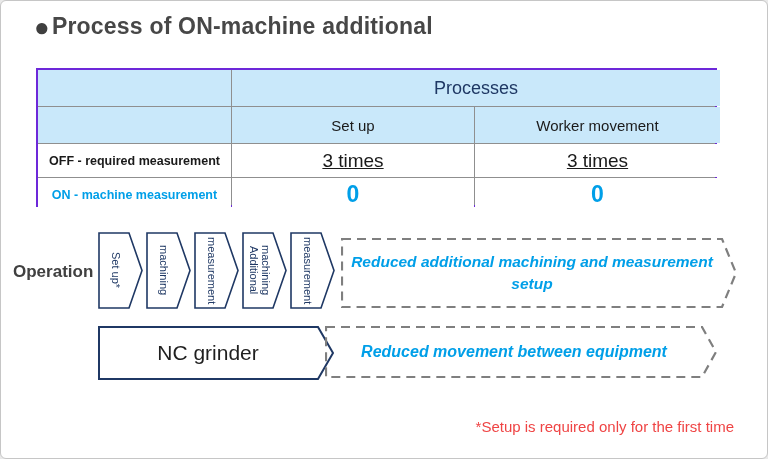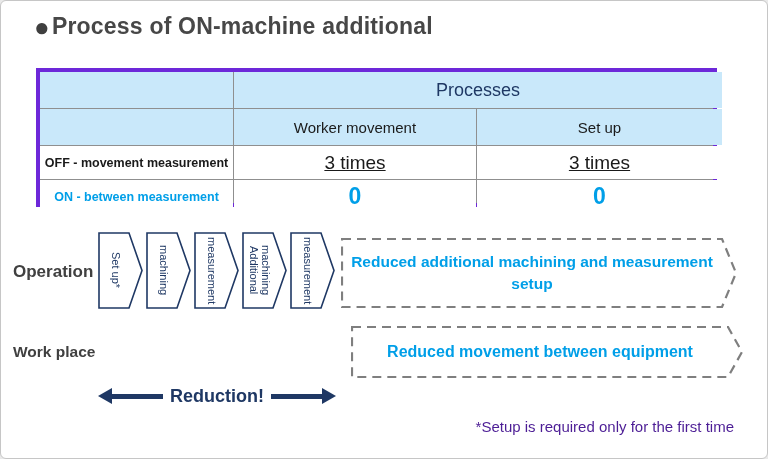--- a/index.html
+++ b/index.html
@@ -24,21 +24,21 @@
     letter-spacing: 0.2px;
   }
   .title .bullet { font-size: 26px; line-height: 1; margin-right: 2px; color: #3f3f3f; }
   
   .proc-table {
     position: absolute; left: 35px; top: 67px;
     width: 681px; height: 139px;
     display: grid;
     grid-template-columns: 193px 242px 245px;
     grid-template-rows: 36px 36px 33px 33px;
-    border: 4px solid #6d28d9;
+    border: 2px solid #6d28d9;
     background: #8f8f8f;
     gap: 1px;
   }
   .cell {
     background: #fff;
     display: flex; align-items: center; justify-content: center;
     overflow: hidden;
   }
   .cell.head { background: #c9e8fa; }
   .cell.span2 { grid-column: 2 / 4; }
@@ -62,30 +62,30 @@
   .chev svg { position: absolute; left: 0; top: 0; }
   .chev-label {
     position: absolute; left: 1px; top: 2px; width: 33px; height: 73px;
     display: flex; align-items: center; justify-content: center;
   }
   .chev-label span {
     writing-mode: vertical-lr;
     font-size: 11px; line-height: 1.15; color: #1f3864;
     text-align: center; max-height: 71px;
   }
-  .dash-box { position: absolute; }
+  .dash-box { position: absolute; font-style: italic; }
   .dash-box .txt {
     position: absolute; left: 8px; right: 22px; top: 0; bottom: 0;
     display: flex; align-items: center; justify-content: center;
     text-align: center;
     color: #009fe8; font-weight: bold; line-height: 1.45;
   }
   .dash-op  { left: 340px; top: 237px; width: 396px; height: 70px; }
   .dash-op .txt { font-size: 15.5px; }
-  .dash-wp  { left: 350px; top: 325px; width: 392px; height: 52px; }
+  .dash-wp  { left: 324px; top: 325px; width: 392px; height: 52px; }
   .dash-wp .txt { font-size: 16px; }
   .nc-chev { position: absolute; left: 97px; top: 325px; width: 236px; height: 54px; }
   .nc-chev .txt {
     position: absolute; left: 0; right: 16px; top: 0; bottom: 0;
     display: flex; align-items: center; justify-content: center;
     font-size: 21px; color: #1f1f1f;
   }
   
   .reduction {
     position: absolute; left: 97px; top: 381px; width: 238px; height: 28px;
@@ -95,59 +95,59 @@
   .arr-head { width: 0; height: 0; border-top: 8px solid transparent; border-bottom: 8px solid transparent; }
   .arr-head.left  { border-right: 14px solid #1f3864; }
   .arr-head.right { border-left: 14px solid #1f3864; }
   .reduction .txt {
     margin: 0 7px; color: #1f3864; font-weight: bold; font-size: 18px;
     white-space: nowrap;
   }
   
   .footnote {
     position: absolute; right: 33px; top: 417px;
-    color: #4c1d95; font-size: 15px; font-weight: 500;
+    color: #ef4444; font-size: 15px; font-weight: 500;
   }
 </style>
 </head>
 <body>
 
 <div class="slide">
 
   <div class="title">
     <span class="bullet">●</span>
     <span>Process of ON-machine additional</span>
   </div>
 
   <div class="proc-table">
     <div class="cell head"></div>
     <div class="cell head span2">
       <span class="processes-label">Processes</span>
     </div>
 
     <div class="cell head"></div>
     <div class="cell head">
+      <span class="col-label">Set up</span>
+    </div>
+    <div class="cell head">
       <span class="col-label">Worker movement</span>
     </div>
-    <div class="cell head">
-      <span class="col-label">Set up</span>
-    </div>
-
-    <div class="cell">
-      <span class="row-label">OFF - movement measurement</span>
+
+    <div class="cell">
+      <span class="row-label">OFF - required measurement</span>
     </div>
     <div class="cell">
       <span class="val-off">3 times</span>
     </div>
     <div class="cell">
       <span class="val-off">3 times</span>
     </div>
 
     <div class="cell">
-      <span class="row-label on">ON - between measurement</span>
+      <span class="row-label on">ON - machine measurement</span>
     </div>
     <div class="cell">
       <span class="val-on">0</span>
     </div>
     <div class="cell">
       <span class="val-on">0</span>
     </div>
   </div>
 
   <div class="side-label" style="top: 261px;">Operation</div>
@@ -195,33 +195,31 @@
     </div>
   </div>
 
   <div class="dash-box dash-op">
     <svg width="396" height="70" viewBox="0 0 396 70">
       <path d="M1 1 H 381 L 395 35 L 381 69 H 1 Z" fill="none" stroke="#7f7f7f" stroke-width="2.2" stroke-dasharray="9 6"></path>
     </svg>
     <div class="txt">Reduced additional machining and measurement setup</div>
   </div>
 
-  <div class="side-label" style="top: 342px; font-size: 15.5px;">Work place</div>
-
+
+  <div class="nc-chev">
+    <svg width="236" height="54" viewBox="0 0 236 54">
+      <path d="M1 1 H 220 L 235 27 L 220 53 H 1 Z" fill="#ffffff" stroke="#1f3864" stroke-width="2"></path>
+    </svg>
+    <div class="txt">NC grinder</div>
+  </div>
 
   <div class="dash-box dash-wp">
     <svg width="392" height="52" viewBox="0 0 392 52">
       <path d="M1 1 H 377 L 391 26 L 377 51 H 1 Z" fill="none" stroke="#7f7f7f" stroke-width="2.2" stroke-dasharray="9 6"></path>
     </svg>
     <div class="txt">Reduced movement between equipment</div>
   </div>
 
-  <div class="reduction">
-    <div class="arr-head left"></div>
-    <div class="arr-line"></div>
-    <div class="txt">Reduction!</div>
-    <div class="arr-line"></div>
-    <div class="arr-head right"></div>
-  </div>
 
   <div class="footnote">*Setup is required only for the first time</div>
 
 </div>
 
 </body></html>

